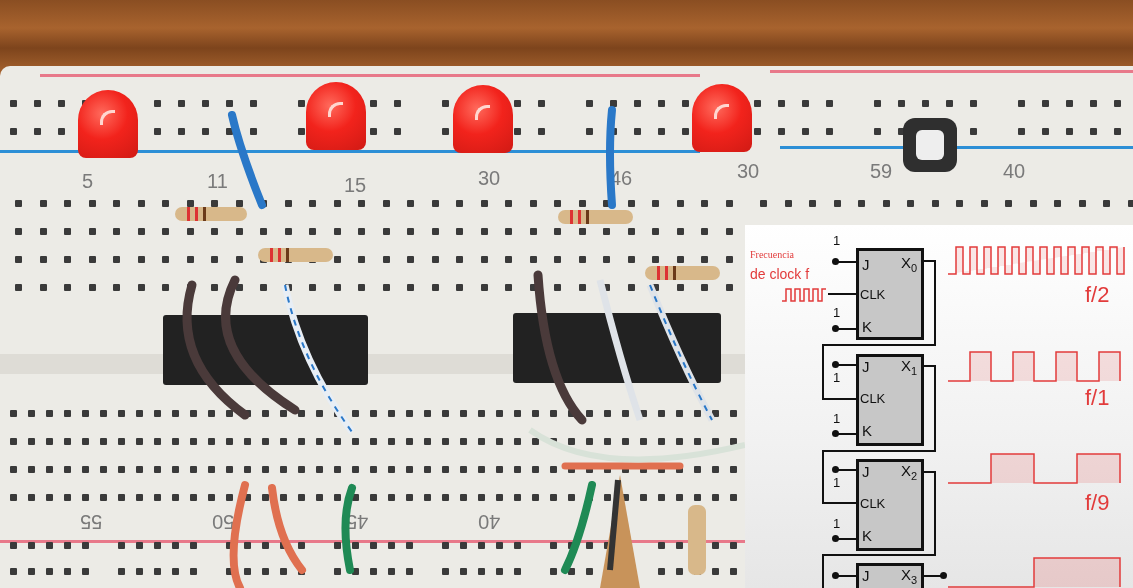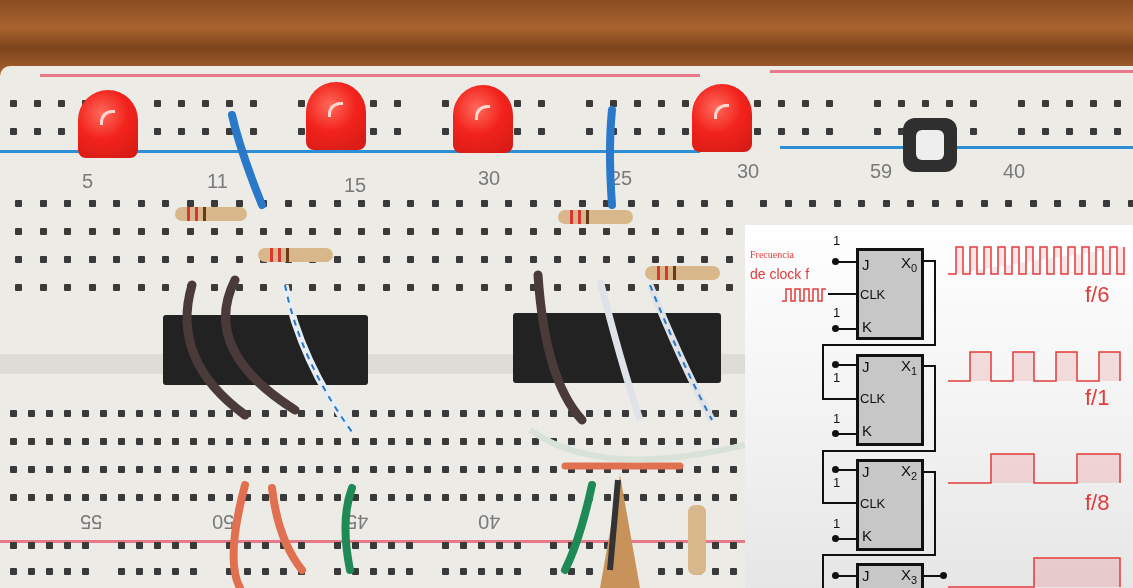--- a/index.html
+++ b/index.html
@@ -513,21 +513,21 @@
     <div class="hole" style="left: 676px; top: 568px;"></div>
     <div class="hole" style="left: 694px; top: 568px;"></div>
     <div class="hole" style="left: 712px; top: 568px;"></div>
     <div class="hole" style="left: 730px; top: 568px;"></div>
   </div>
 
 <span class="num" style="left:82px;top:170px;">5</span>
 <span class="num" style="left:207px;top:170px;">11</span>
 <span class="num" style="left:344px;top:174px;">15</span>
 <span class="num" style="left:478px;top:167px;">30</span>
-<span class="num" style="left:610px;top:167px;">25</span>
+<span class="num" style="left:610px;top:167px;">46</span>
 <span class="num" style="left:737px;top:160px;">30</span>
 <span class="num" style="left:870px;top:160px;">59</span>
 <span class="num" style="left:1003px;top:160px;">40</span>
 
 <span class="num flip" style="left:80px;top:510px;">55</span>
 <span class="num flip" style="left:212px;top:510px;">50</span>
 <span class="num flip" style="left:346px;top:510px;">45</span>
 <span class="num flip" style="left:478px;top:510px;">40</span>
 
 <div class="ic" style="left:163px;top:315px;width:205px;"></div>
@@ -614,21 +614,21 @@
 <div class="ln" style="left:836px;top:328px;width:20px;height:2px;"></div>
 <div class="ln" style="left:828px;top:293px;width:28px;height:2px;"></div>
 <div class="ln" style="left:924px;top:260px;width:12px;height:2px;"></div>
 <div class="ln" style="left:934px;top:260px;width:2px;height:85px;"></div>
 <div class="ln" style="left:822px;top:344px;width:114px;height:2px;"></div>
 <div class="ln" style="left:822px;top:344px;width:2px;height:56px;"></div>
 <div class="ln" style="left:822px;top:398px;width:34px;height:2px;"></div>
 <svg class="wave" style="left:948px;top:244px;" width="180" height="34">
   <path d="M0 30 L8 30 L8 3 L15 3 L15 30 L22 30 L22 3 L29 3 L29 30 L36 30 L36 3 L43 3 L43 30 L50 30 L50 3 L57 3 L57 30 L64 30 L64 3 L71 3 L71 30 L78 30 L78 3 L85 3 L85 30 L92 30 L92 3 L99 3 L99 30 L106 30 L106 3 L113 3 L113 30 L120 30 L120 3 L127 3 L127 30 L134 30 L134 3 L141 3 L141 30 L148 30 L148 3 L155 3 L155 30 L162 30 L162 3 L169 3 L169 30 L176 30 L176 3" stroke="#e23b3b" stroke-width="1.5" fill="rgba(230,100,100,0.15)"></path>
 </svg>
-<span class="red-txt" style="left:1085px;top:282px;font-size:22px;">f/6</span>
+<span class="red-txt" style="left:1085px;top:282px;font-size:22px;">f/2</span>
 
 <div class="ff" style="top:354px;height:92px;"></div>
 <span class="ff-lbl" style="left:862px;top:358px;">J</span>
 <span class="ff-lbl" style="left:901px;top:357px;"><span>X</span><span class="sub">1</span></span>
 <span class="ff-lbl" style="left:860px;top:391px;font-size:13px;">CLK</span>
 <span class="ff-lbl" style="left:862px;top:422px;">K</span>
 <span class="one" style="left:833px;top:370px;">1</span>
 <span class="one" style="left:833px;top:411px;">1</span>
 <div class="dot" style="left:832px;top:361px;"></div>
 <div class="dot" style="left:832px;top:430px;"></div>
@@ -655,21 +655,21 @@
 <div class="dot" style="left:832px;top:535px;"></div>
 <div class="ln" style="left:836px;top:469px;width:20px;height:2px;"></div>
 <div class="ln" style="left:836px;top:538px;width:20px;height:2px;"></div>
 <div class="ln" style="left:924px;top:471px;width:12px;height:2px;"></div>
 <div class="ln" style="left:934px;top:471px;width:2px;height:84px;"></div>
 <div class="ln" style="left:822px;top:554px;width:114px;height:2px;"></div>
 <div class="ln" style="left:822px;top:554px;width:2px;height:34px;"></div>
 <svg class="wave" style="left:948px;top:452px;" width="180" height="34">
   <path d="M0 31 L43 31 L43 2 L86 2 L86 31 L129 31 L129 2 L172 2 L172 31" stroke="#e23b3b" stroke-width="1.5" fill="rgba(230,100,100,0.2)"></path>
 </svg>
-<span class="red-txt" style="left:1085px;top:490px;font-size:22px;">f/8</span>
+<span class="red-txt" style="left:1085px;top:490px;font-size:22px;">f/9</span>
 
 <div class="ff" style="top:563px;height:40px;"></div>
 <span class="ff-lbl" style="left:862px;top:567px;">J</span>
 <span class="ff-lbl" style="left:901px;top:566px;"><span>X</span><span class="sub">3</span></span>
 <div class="dot" style="left:832px;top:572px;"></div>
 <div class="ln" style="left:836px;top:575px;width:20px;height:2px;"></div>
 <div class="ln" style="left:924px;top:575px;width:20px;height:2px;"></div>
 <div class="dot" style="left:940px;top:572px;"></div>
 <svg class="wave" style="left:948px;top:556px;" width="180" height="34">
   <path d="M0 31 L86 31 L86 2 L172 2 L172 31" stroke="#e23b3b" stroke-width="1.5" fill="rgba(230,100,100,0.22)"></path>

